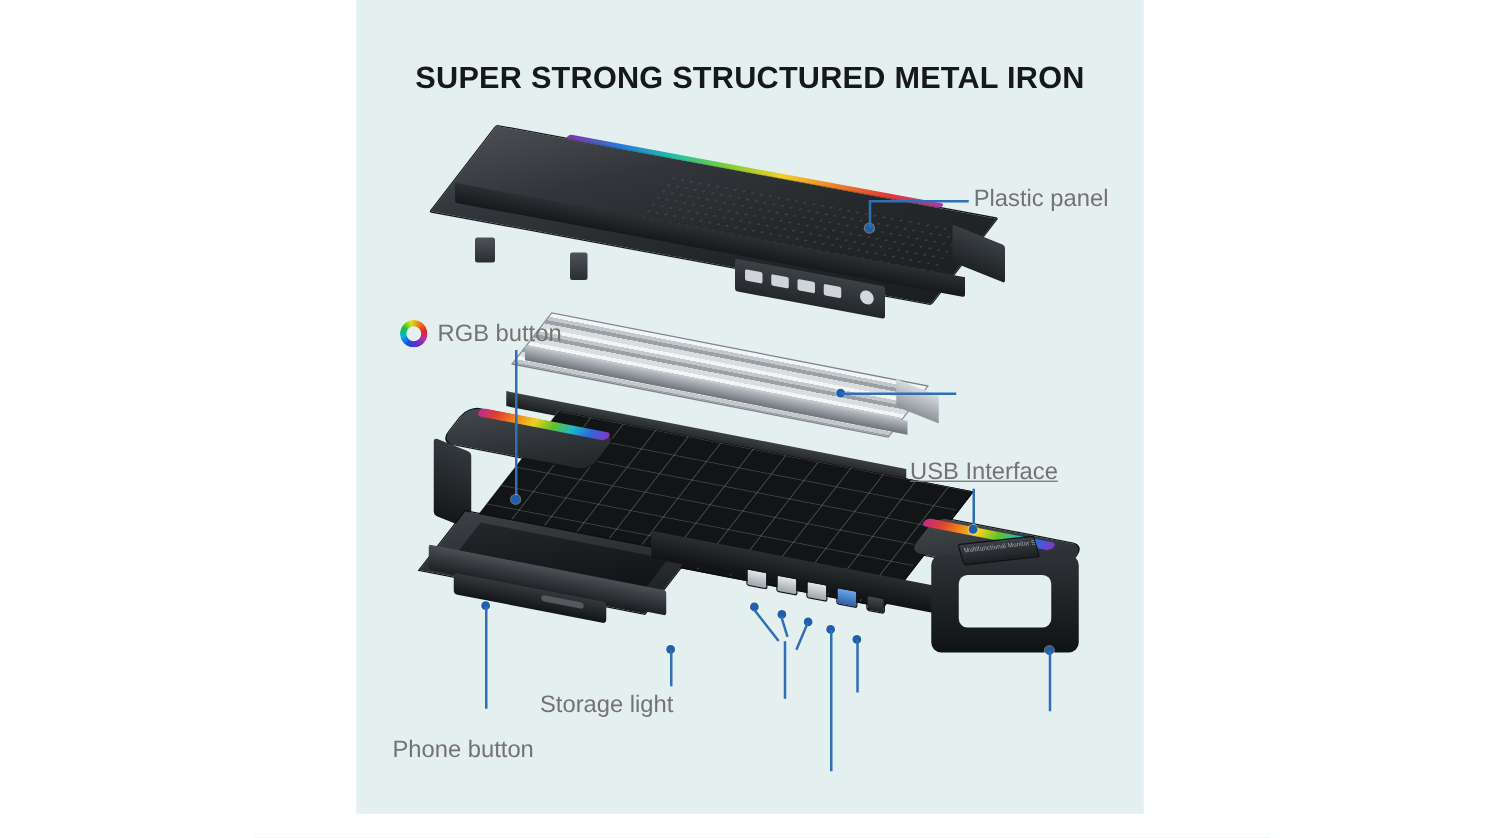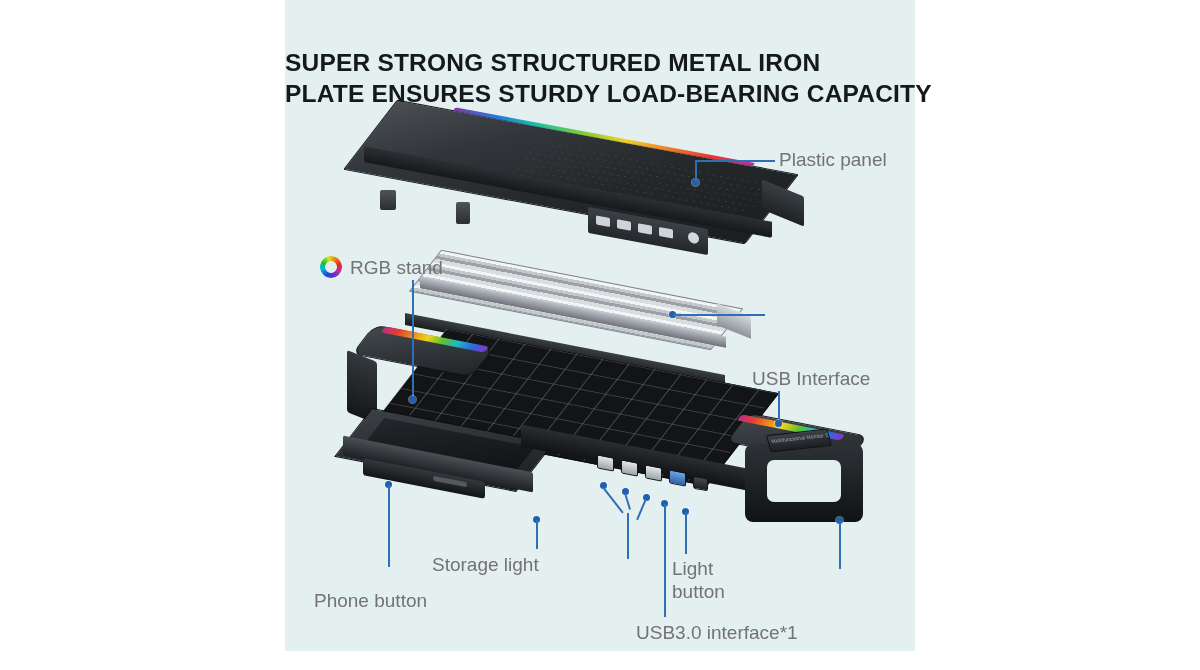--- a/index.html
+++ b/index.html
@@ -12,21 +12,21 @@
 
   
   #panel{
     position:absolute;left:285px;top:0;width:630px;height:651px;
     background:#e4eff0;
   }
 
   
   #headline{
     position:absolute;left:285px;top:47px;width:630px;
-    color:#16191a;
+    text-align:center;color:#16191a;
     font-weight:bold;font-size:24.5px;line-height:31px;
     letter-spacing:.2px;
   }
   #headline div{white-space:nowrap;}
 
   
   .lbl{
     position:absolute;color:#737373;font-size:19px;line-height:23px;
     white-space:nowrap;
   }
@@ -234,21 +234,20 @@
 </style>
 </head>
 <body>
 
 <div id="stage">
 
   <div id="panel"></div>
 
   <div id="headline">
     <div>SUPER STRONG STRUCTURED METAL IRON</div>
-    <div>PLATE ENSURES STURDY LOAD-BEARING CAPACITY</div>
   </div>
 
   <div class="part" id="topPanel">
     <div class="tp-face"></div>
     <div class="tp-dots"></div>
     <div class="tp-rgb"></div>
     <div class="tp-front"></div>
     <div class="tp-tab" style="left:10px;top:58px;width:16px;height:20px;"></div>
     <div class="tp-tab" style="left:86px;top:70px;width:14px;height:22px;"></div>
     <div class="tp-portblk">
@@ -304,44 +303,39 @@
       </div>
     </div>
   </div>
 
   <div class="dot" style="left:692px;top:179px;"></div>
   <div class="ln v" style="left:695px;top:160px;height:22px;"></div>
   <div class="ln h" style="left:695px;top:160px;width:80px;"></div>
   <div class="lbl" style="left:779px;top:159px;transform:translateY(-50%);">Plastic panel</div>
 
   <div class="rgbicon" style="left:320px;top:256px;"></div>
-  <div class="lbl" style="left:350px;top:267px;transform:translateY(-50%);">RGB stand</div>
+  <div class="lbl" style="left:350px;top:267px;transform:translateY(-50%);">RGB button</div>
   <div class="ln v" style="left:412px;top:280px;height:120px;"></div>
   <div class="dot" style="left:409px;top:396px;"></div>
 
   <div class="dot" style="left:669px;top:311px;"></div>
   <div class="ln h" style="left:673px;top:314px;width:92px;"></div>
 
-  <div class="lbl" style="left:752px;top:378px;transform:translateY(-50%);">USB Interface</div>
+  <div class="lbl" style="left:728px;top:378px;transform:translateY(-50%);text-decoration:underline;">USB Interface</div>
   <div class="ln v" style="left:778px;top:391px;height:32px;"></div>
   <div class="dot" style="left:775px;top:420px;"></div>
 
   <div class="dot" style="left:836px;top:517px;"></div>
   <div class="ln v" style="left:839px;top:521px;height:48px;"></div>
 
   <div class="dot" style="left:682px;top:508px;"></div>
   <div class="ln v" style="left:685px;top:512px;height:42px;"></div>
-  <div class="lbl two" style="left:672px;top:557px;width:90px;">
-    <div>Light</div>
-    <div>button</div>
-  </div>
 
   <div class="dot" style="left:661px;top:500px;"></div>
   <div class="ln v" style="left:664px;top:504px;height:113px;"></div>
-  <div class="lbl" style="left:636px;top:632px;transform:translateY(-50%);">USB3.0 interface*1</div>
 
   <div class="dot" style="left:600px;top:482px;"></div>
   <div class="dot" style="left:622px;top:488px;"></div>
   <div class="dot" style="left:643px;top:494px;"></div>
   <div class="ln d" style="left:604px;top:487px;width:32px;transform:rotate(52deg);"></div>
   <div class="ln d" style="left:626px;top:493px;width:17px;transform:rotate(73deg);"></div>
   <div class="ln d" style="left:647px;top:499px;width:23px;transform:rotate(113deg);"></div>
   <div class="ln v" style="left:627px;top:513px;height:46px;"></div>
 
   <div class="dot" style="left:533px;top:516px;"></div>

